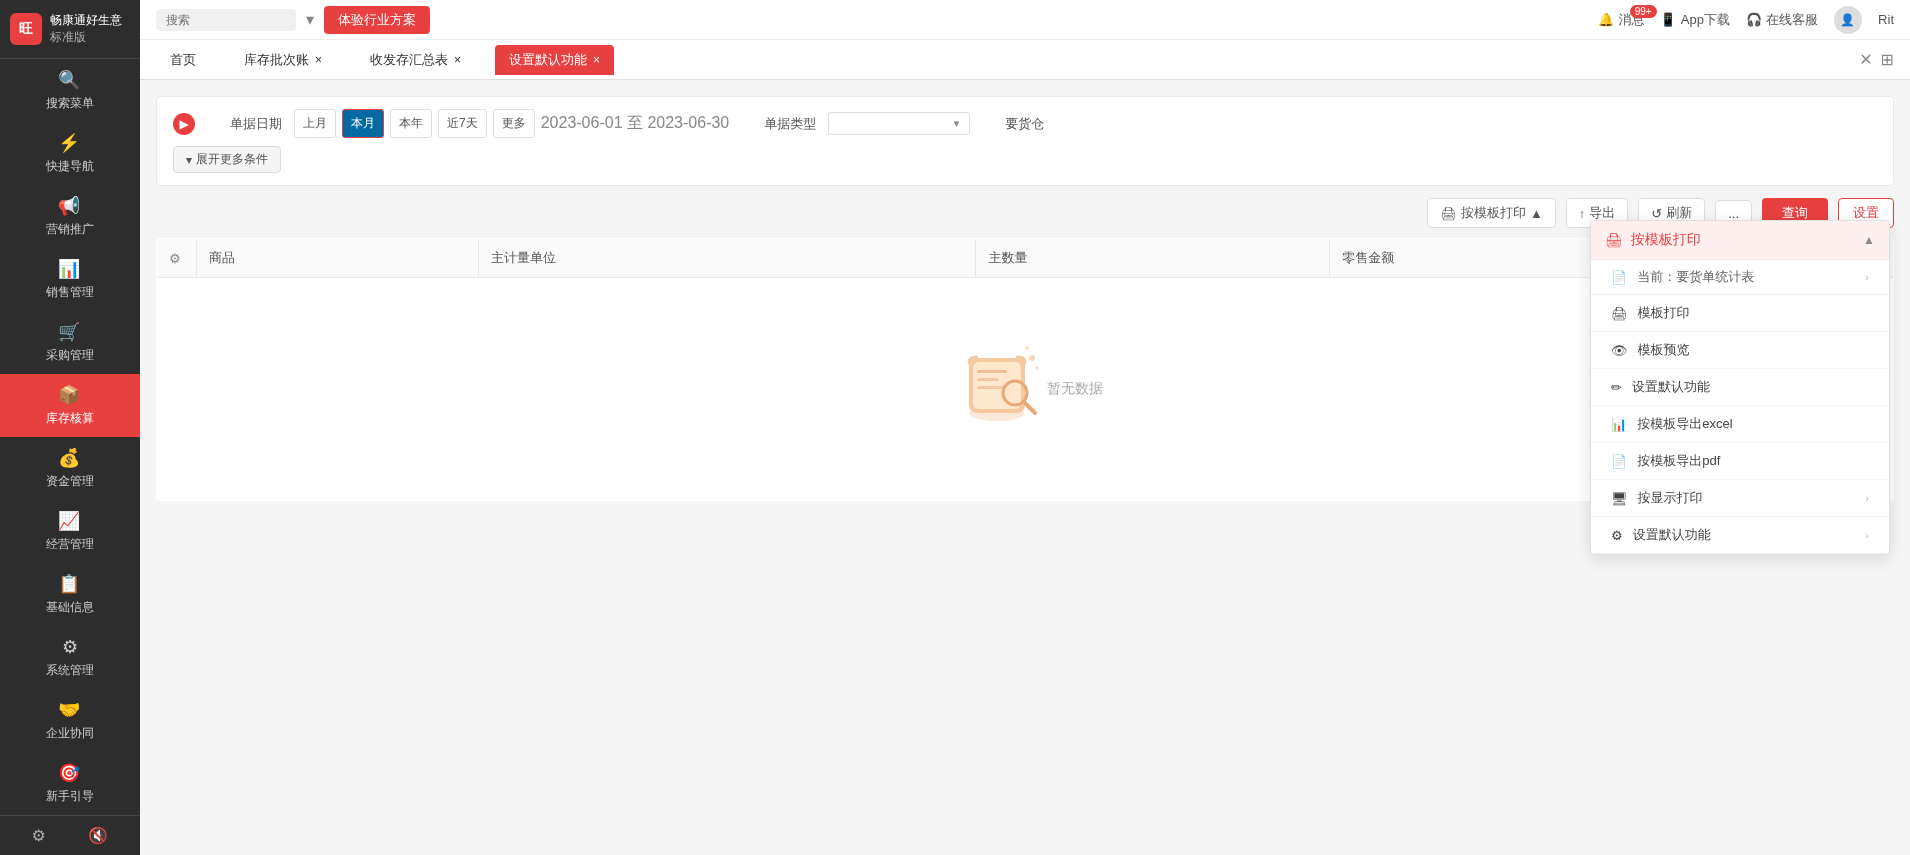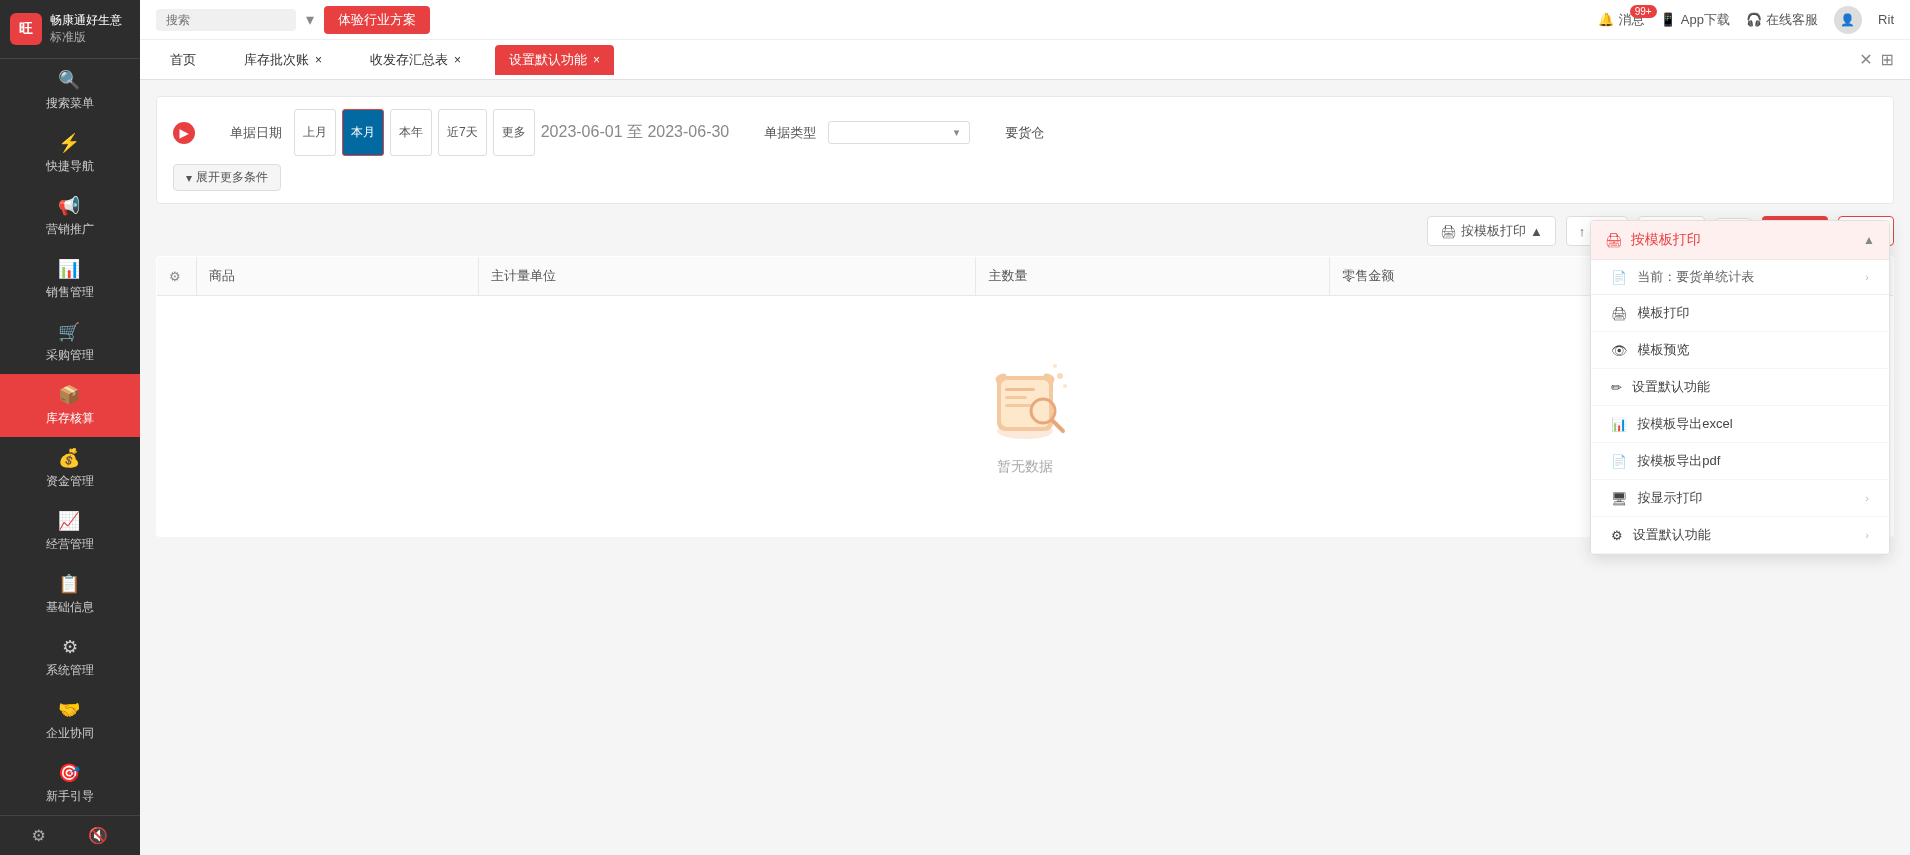--- a/index.html
+++ b/index.html
@@ -207,21 +207,21 @@
     }
     .filter-label { color: #555; font-size: 13px; white-space: nowrap; margin-left: 23px; }
 
     
     .date-filter {
       display: flex;
       align-items: center;
       gap: 6px;
     }
     .date-btn {
-      padding: 14px 8px;
+      padding: 5px 8px;
       border: 1px solid #ddd;
       border-radius: 3px;
       background: #fff;
       font-size: 12px;
       cursor: pointer;
       color: #555;
     }
     .date-btn.active-month {
       background: #0369a1;
       color: white;
@@ -286,21 +286,21 @@
       border-right: 1px solid #f0f0f0;
       padding: 10px 12px;
       font-size: 13px;
       color: #333;
     }
     .table-settings-icon { color: #888; cursor: pointer; }
 
     
     .empty-state {
       display: flex;
-      flex-direction: column;
+      flex-direction: row;
       align-items: center;
       justify-content: center;
       padding: 60px 0;
     }
     .empty-icon {
       width: 100px;
       height: 90px;
       position: relative;
       margin-bottom: 12px;
     }

